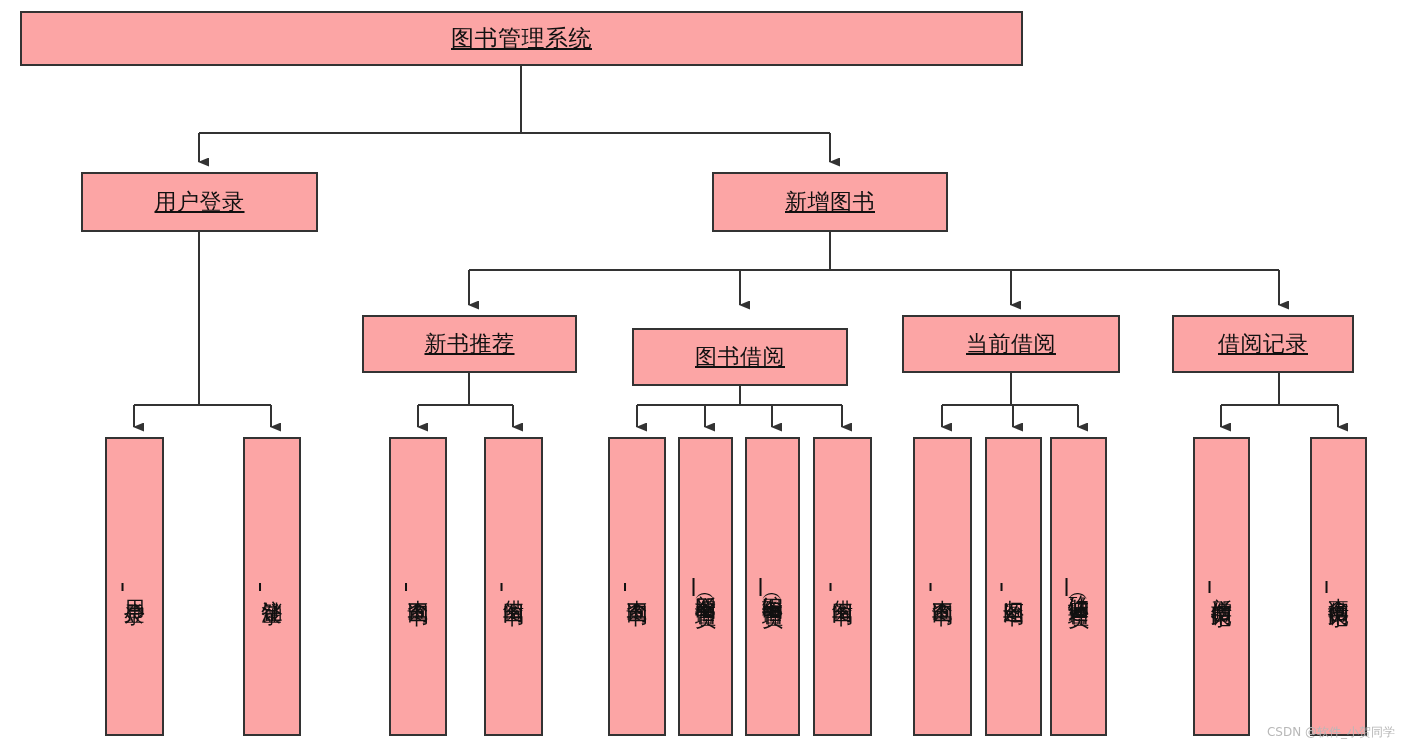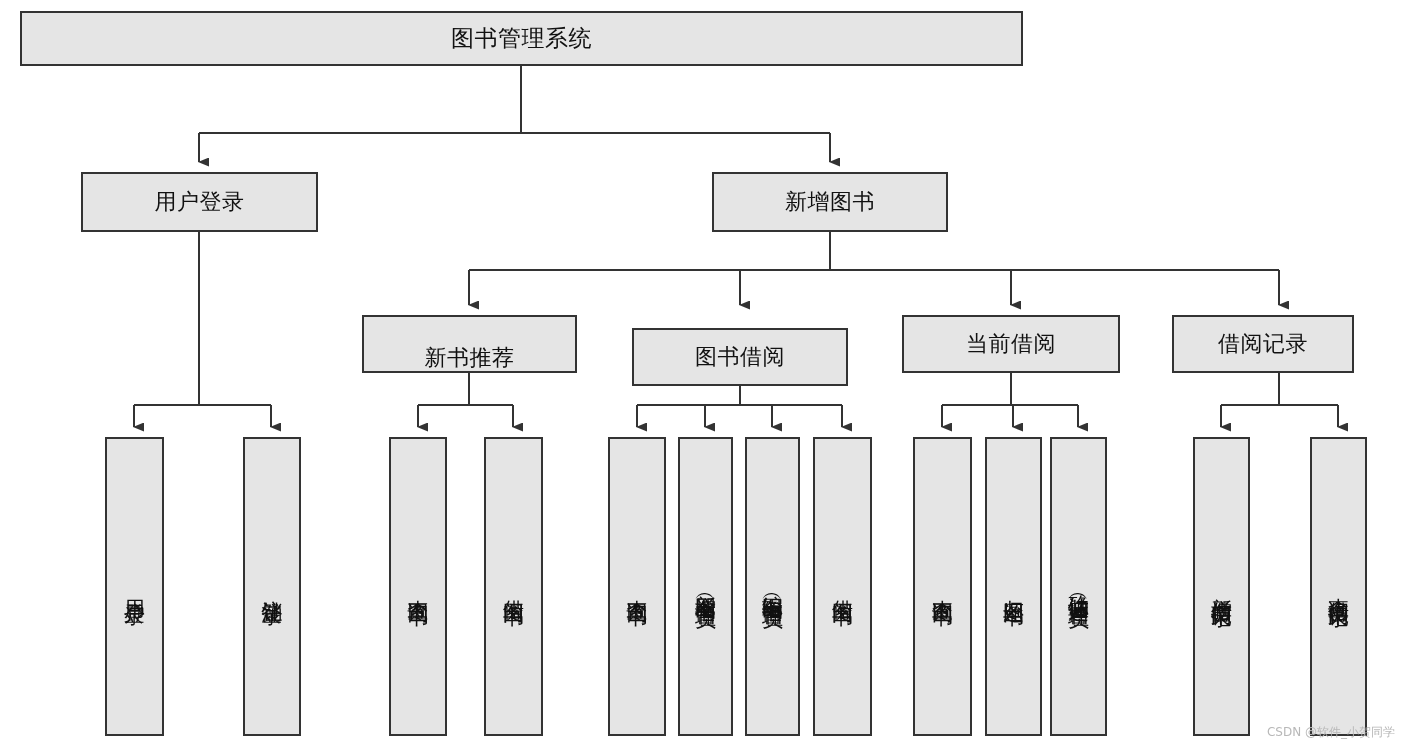--- a/index.html
+++ b/index.html
@@ -22,27 +22,28 @@
     position: absolute;
     left: 0;
     top: 0;
     width: 1405px;
     height: 747px;
     pointer-events: none;
   }
   .node {
     position: absolute;
     box-sizing: border-box;
-    background: #e5e5e5;
+    background: #fca5a5;
     border: 2px solid #333333;
     display: flex;
     align-items: center;
     justify-content: center;
     color: #111111;
     z-index: 2;
+    text-decoration: underline;
   }
   .node .lbl {
     display: block;
     text-align: center;
     line-height: 1.18;
     letter-spacing: 0.5px;
   }
   
   .node.horiz .lbl {
     writing-mode: horizontal-tb;
@@ -135,21 +136,21 @@
     <span class="lbl">图书管理系统</span>
   </div>
 
   <div class="node horiz" style="left:81px; top:172px; width:237px; height:60px;">
     <span class="lbl">用户登录</span>
   </div>
   <div class="node horiz" style="left:712px; top:172px; width:236px; height:60px;">
     <span class="lbl">新增图书</span>
   </div>
 
-  <div class="node horiz" style="left:362px; top:315px; width:215px; height:58px;align-items:flex-end;">
+  <div class="node horiz" style="left:362px; top:315px; width:215px; height:58px;">
     <span class="lbl">新书推荐</span>
   </div>
   <div class="node horiz" style="left:632px; top:328px; width:216px; height:58px;">
     <span class="lbl">图书借阅</span>
   </div>
   <div class="node horiz" style="left:902px; top:315px; width:218px; height:58px;">
     <span class="lbl">当前借阅</span>
   </div>
   <div class="node horiz" style="left:1172px; top:315px; width:182px; height:58px;">
     <span class="lbl">借阅记录</span>

